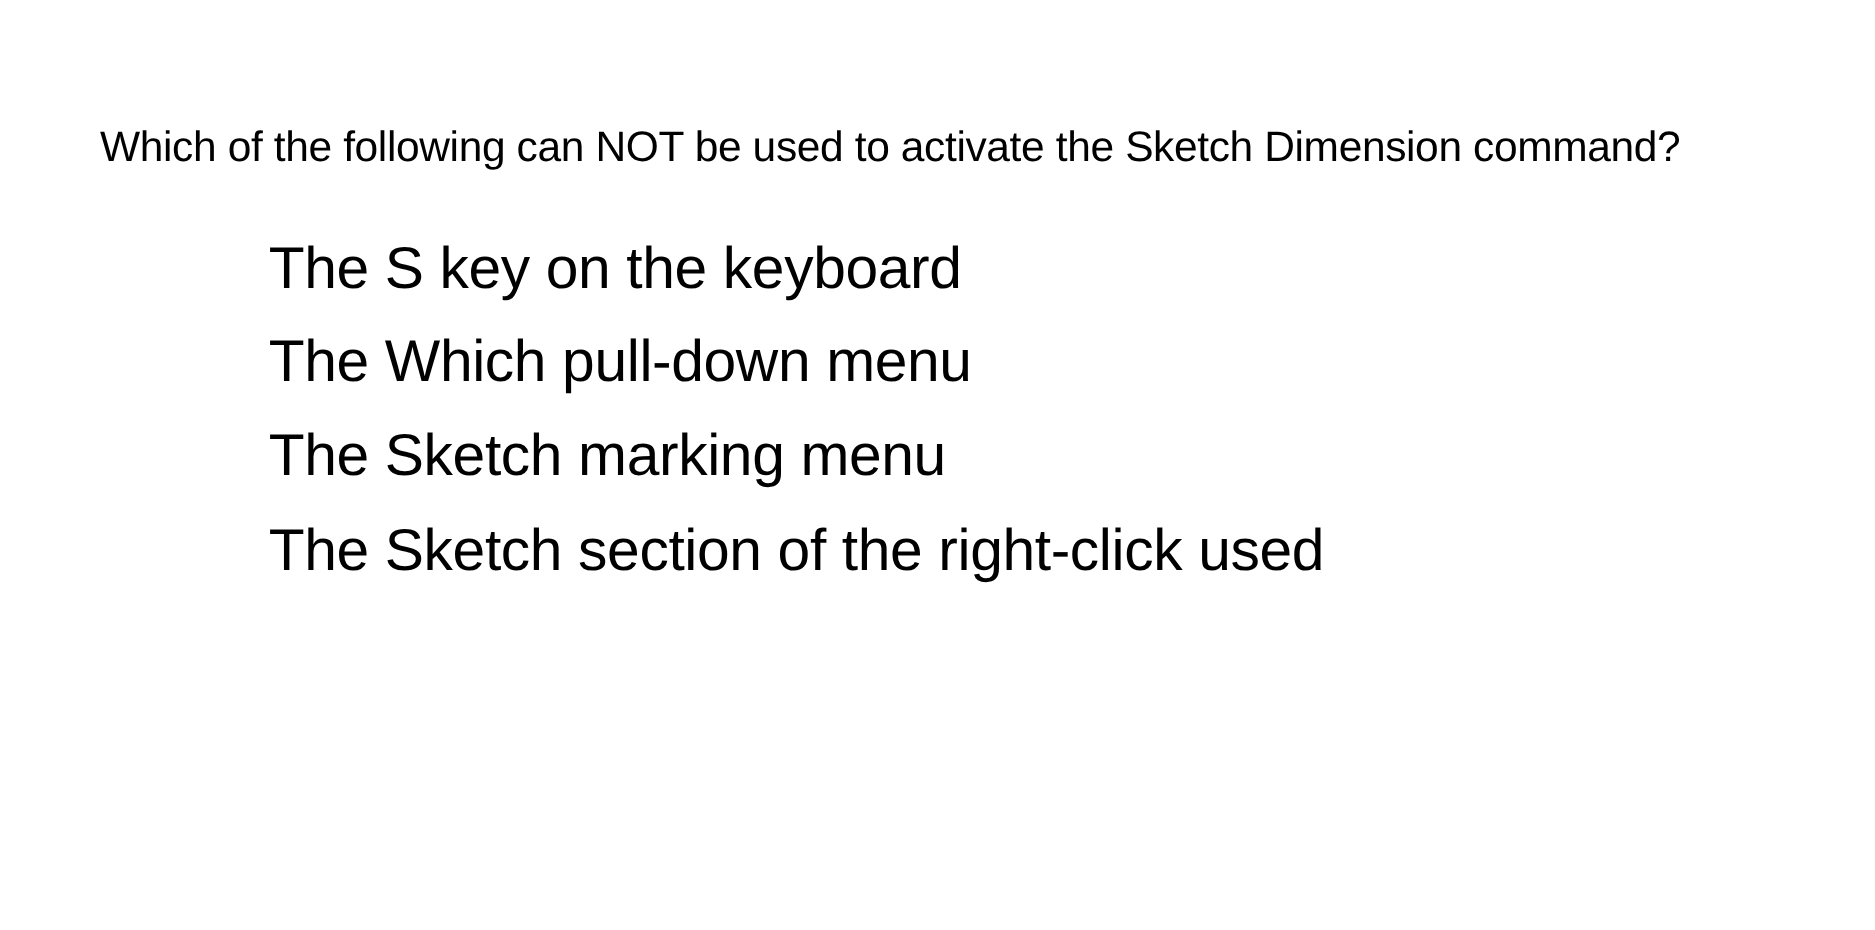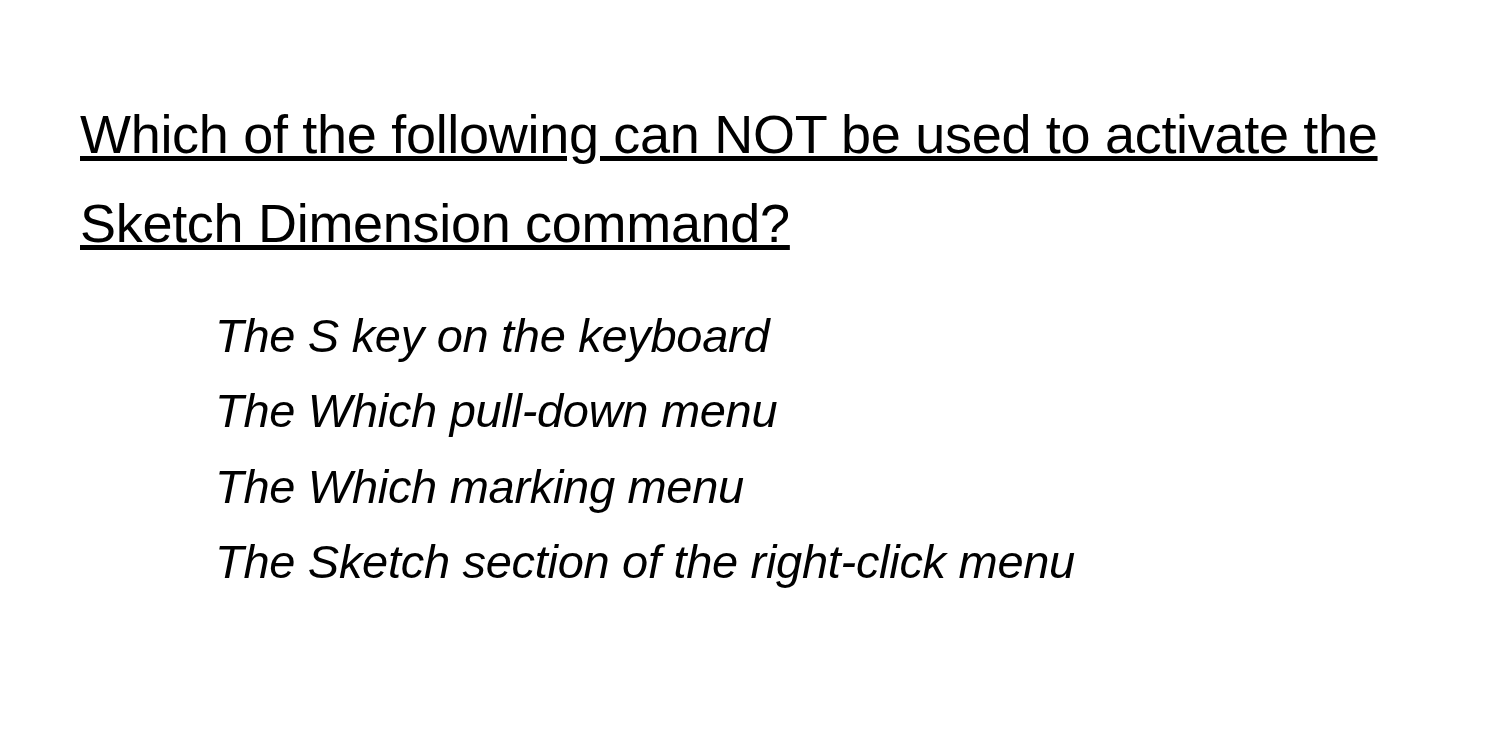--- a/index.html
+++ b/index.html
@@ -9,41 +9,39 @@
     }
     body {
       width: 1500px;
       height: 744px;
       background: #ffffff;
       font-family: -apple-system, BlinkMacSystemFont, "Segoe UI", Helvetica, Arial, sans-serif;
       color: #000000;
       padding: 90px 80px 0 80px;
     }
     .question-text {
-      font-size: 54px;
+      font-size: 34px;
       line-height: 1.65;
       font-weight: 400;
       letter-spacing: -0.3px;
-      text-decoration: underline;
     }
     .options-container {
       margin-top: 30px;
       padding-left: 135px;
-      font-style: italic;
     }
     .option {
       font-size: 47px;
       line-height: 1.6;
       font-weight: 400;
       letter-spacing: -0.3px;
     }
   </style>
 </head>
 <body>
 
 <div class="question-text">Which of the following can NOT be used to activate the Sketch Dimension command?</div>
 
 <div class="options-container">
   <div class="option">The S key on the keyboard</div>
   <div class="option">The Which pull-down menu</div>
-  <div class="option">The Which marking menu</div>
-  <div class="option">The Sketch section of the right-click menu</div>
+  <div class="option">The Sketch marking menu</div>
+  <div class="option">The Sketch section of the right-click used</div>
 </div>
 
 </body></html>

